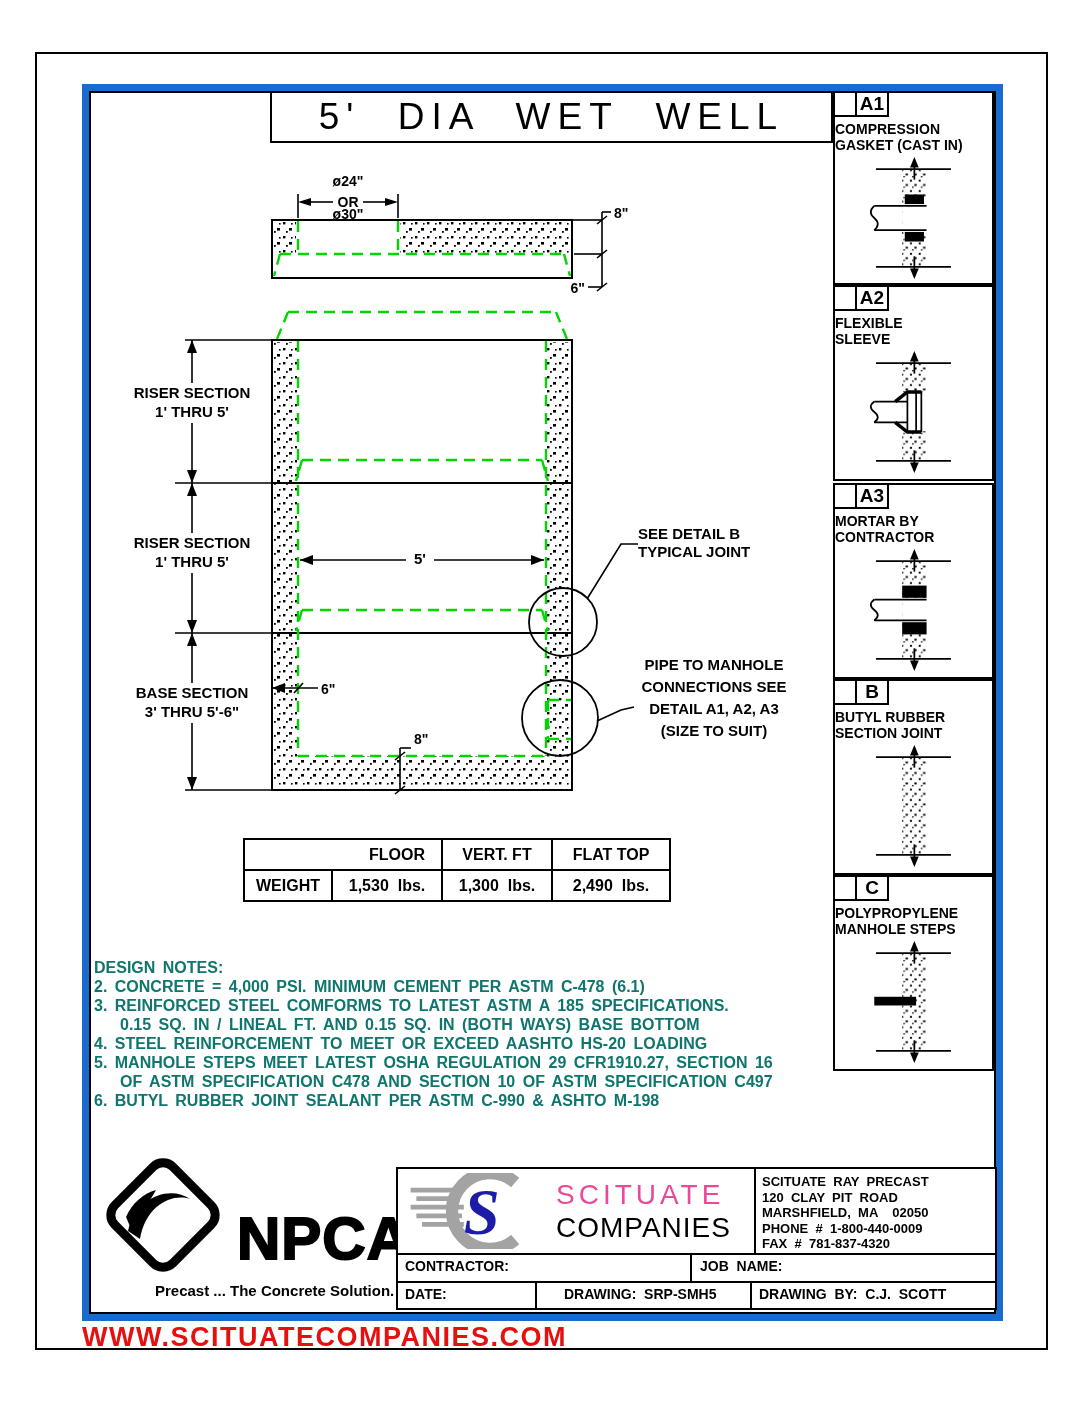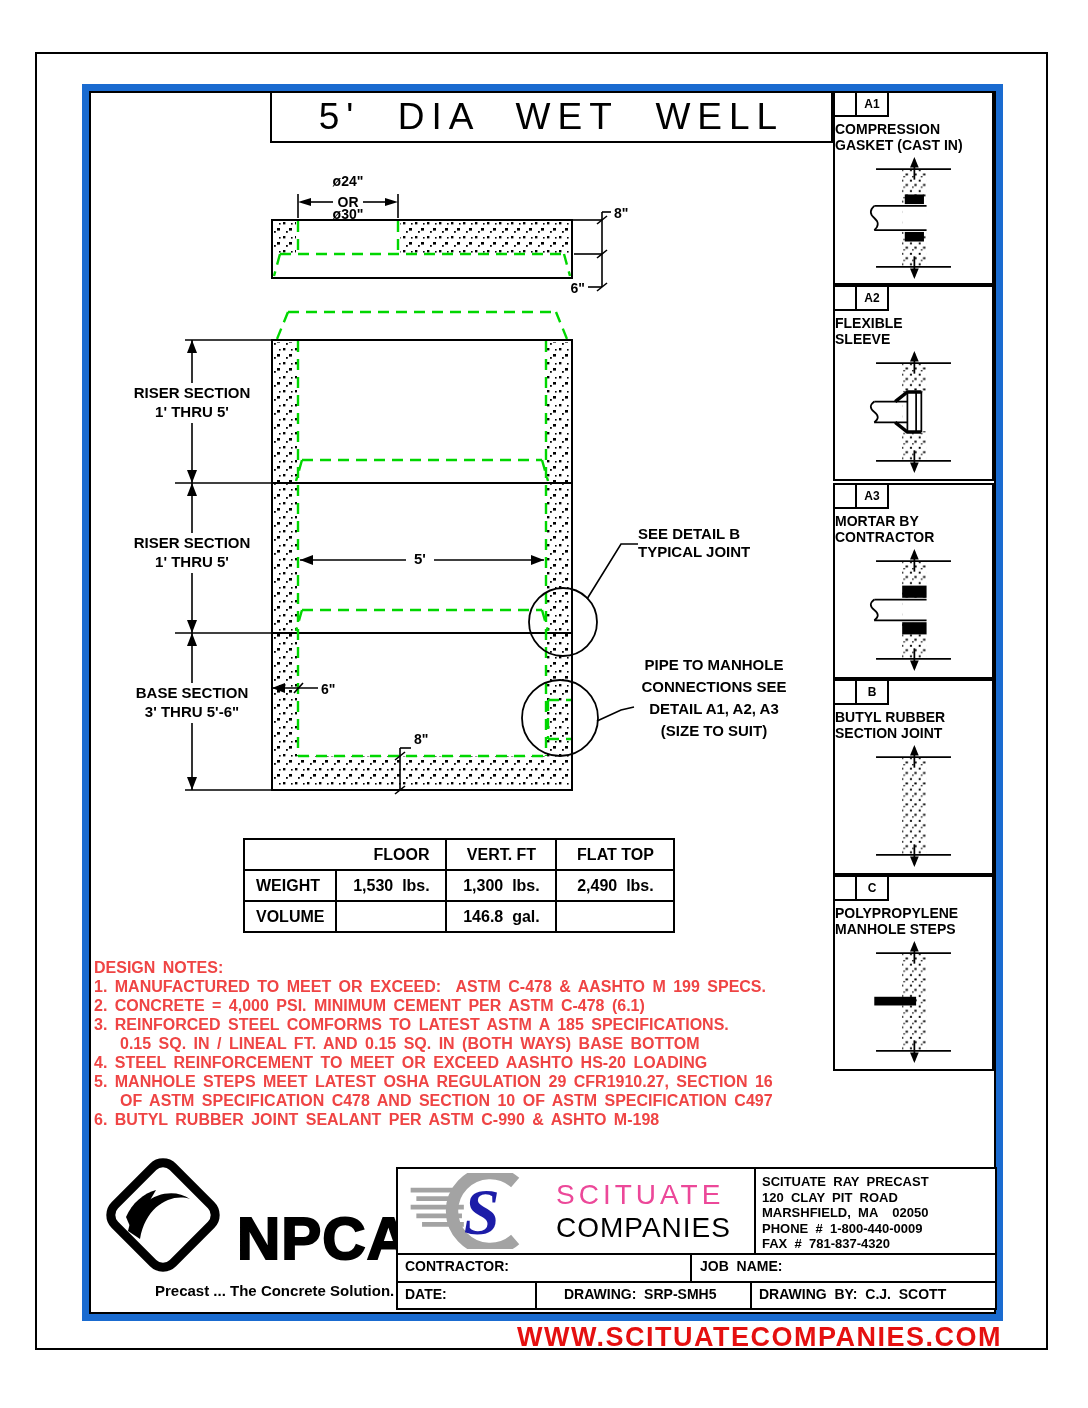--- a/index.html
+++ b/index.html
@@ -17,52 +17,52 @@
   
   .k2{stroke:#000;stroke-width:2;fill:none;}
   .k1{stroke:#000;stroke-width:1.6;fill:none;}
   .g{stroke:#00d600;stroke-width:2.4;fill:none;stroke-dasharray:11 7;}
   .cir{stroke:#000;stroke-width:1.8;fill:none;}
   .t{font-family:"Liberation Sans",sans-serif;font-size:15px;font-weight:bold;fill:#000;}
   .ts{font-family:"Liberation Sans",sans-serif;font-size:14px;font-weight:bold;fill:#000;}
   
   .panel{left:833px;width:161px;border:2px solid #000;background:#fff;}
   .tag{position:absolute;left:20px;top:-2px;width:34px;height:26px;border:2px solid #000;background:#fff;
-       font-weight:bold;font-size:12px;text-align:center;line-height:22px;box-sizing:border-box;}
+       font-weight:bold;font-size:19px;text-align:center;line-height:22px;box-sizing:border-box;}
   .shelf{position:absolute;left:0;top:22px;width:20px;height:2px;background:#000;}
   .ptitle{margin-top:28px;font-weight:bold;font-size:14px;line-height:16px;white-space:pre;}
   .dsvg{display:block;margin:4px auto 0;}
   
   .spec{position:absolute;left:243px;top:838px;border-collapse:collapse;background:#fff;}
   .spec td{border:2px solid #000;font-weight:bold;font-size:16px;text-align:center;padding:3px 11px;white-space:pre;}
   .spec .lab{text-align:left;width:62px;}
   .spec .w1{width:86px;} .spec .w2{width:86px;} .spec .w3{width:94px;}
   .spec .merged{text-align:right;padding-right:16px;}
   .spec td{height:23px;}
   
   .notes{left:94px;top:958px;width:760px;}
-  .nl{font-weight:bold;font-size:16px;line-height:19px;white-space:pre;word-spacing:3px;color:#ef4444;}
+  .nl{font-weight:bold;font-size:16px;line-height:19px;white-space:pre;word-spacing:3px;color:#0f766e;}
   .cont{padding-left:26px;}
   
   .npca{left:95px;top:1158px;width:310px;height:152px;}
   .npca-name{position:absolute;left:118px;top:46px;font-size:60px;font-weight:bold;letter-spacing:1px;margin-left:24px;
              -webkit-text-stroke:2px #000;}
   .npca-tag{position:absolute;left:60px;top:124px;font-size:15px;font-weight:bold;white-space:pre;}
   
   .tblock{left:396px;top:1167px;width:601px;height:143px;border:2px solid #000;background:#fff;}
   .tb-line{position:absolute;background:#000;}
   .tb-label{position:absolute;font-weight:bold;font-size:14px;white-space:pre;}
   .addr{position:absolute;left:364px;top:5px;}
   .addr div{font-weight:bold;font-size:13px;line-height:15.5px;white-space:pre;}
   .sclogo{position:absolute;left:8px;top:4px;display:flex;align-items:center;}
   .sc-text{margin-left:2px;}
   .sc-name{font-size:28px;font-weight:400;letter-spacing:4px;color:#ec4899;line-height:33px;white-space:pre;}
   .sc-co{font-size:28px;font-weight:400;letter-spacing:1px;color:#000;line-height:33px;white-space:pre;}
   
-  .url{left:82px;top:1322px;width:920px;text-align:right;font-weight:bold;font-size:27px;
+  .url{left:82px;top:1322px;width:920px;text-align:left;font-weight:bold;font-size:27px;
        letter-spacing:1.5px;color:#e51010;white-space:pre;}
 </style>
 </head>
 <body>
 
 <div class="abs frame-outer"></div>
 <div class="abs frame-blue"></div>
 <div class="abs frame-inner"></div>
 
 <div class="abs title-box">
@@ -345,32 +345,25 @@
     <td class="merged" colspan="2">FLOOR</td>
     <td class="w2">VERT. FT</td>
     <td class="w3">FLAT TOP</td>
   </tr>
   <tr>
     <td class="lab">WEIGHT</td>
     <td class="w1">1,530  lbs.</td>
     <td class="w2">1,300  lbs.</td>
     <td class="w3">2,490  lbs.</td>
   </tr>
-  <tr>
-    <td class="lab">VOLUME</td>
-    <td class="w1"></td>
-    <td class="w2">146.8  gal.</td>
-    <td class="w3"></td>
-  </tr>
 </tbody>
   </table>
 
 <div class="abs notes">
   <div class="nl">DESIGN NOTES:</div>
-  <div class="nl">1. MANUFACTURED TO MEET OR EXCEED:  ASTM C-478 &amp; AASHTO M 199 SPECS.</div>
   <div class="nl">2. CONCRETE = 4,000 PSI. MINIMUM CEMENT PER ASTM C-478 (6.1)</div>
   <div class="nl">3. REINFORCED STEEL COMFORMS TO LATEST ASTM A 185 SPECIFICATIONS.</div>
   <div class="nl cont">0.15 SQ. IN / LINEAL FT. AND 0.15 SQ. IN (BOTH WAYS) BASE BOTTOM</div>
   <div class="nl">4. STEEL REINFORCEMENT TO MEET OR EXCEED AASHTO HS-20 LOADING</div>
   <div class="nl">5. MANHOLE STEPS MEET LATEST OSHA REGULATION 29 CFR1910.27, SECTION 16</div>
   <div class="nl cont">OF ASTM SPECIFICATION C478 AND SECTION 10 OF ASTM SPECIFICATION C497</div>
   <div class="nl">6. BUTYL RUBBER JOINT SEALANT PER ASTM C-990 &amp; ASHTO M-198</div>
 </div>
 
 <div class="abs npca">

